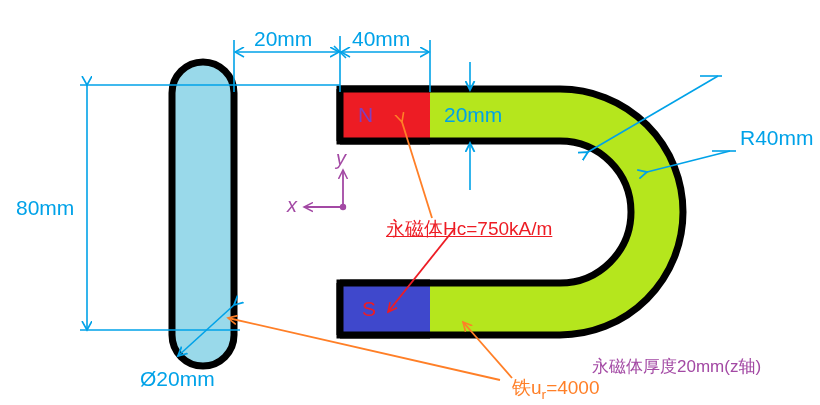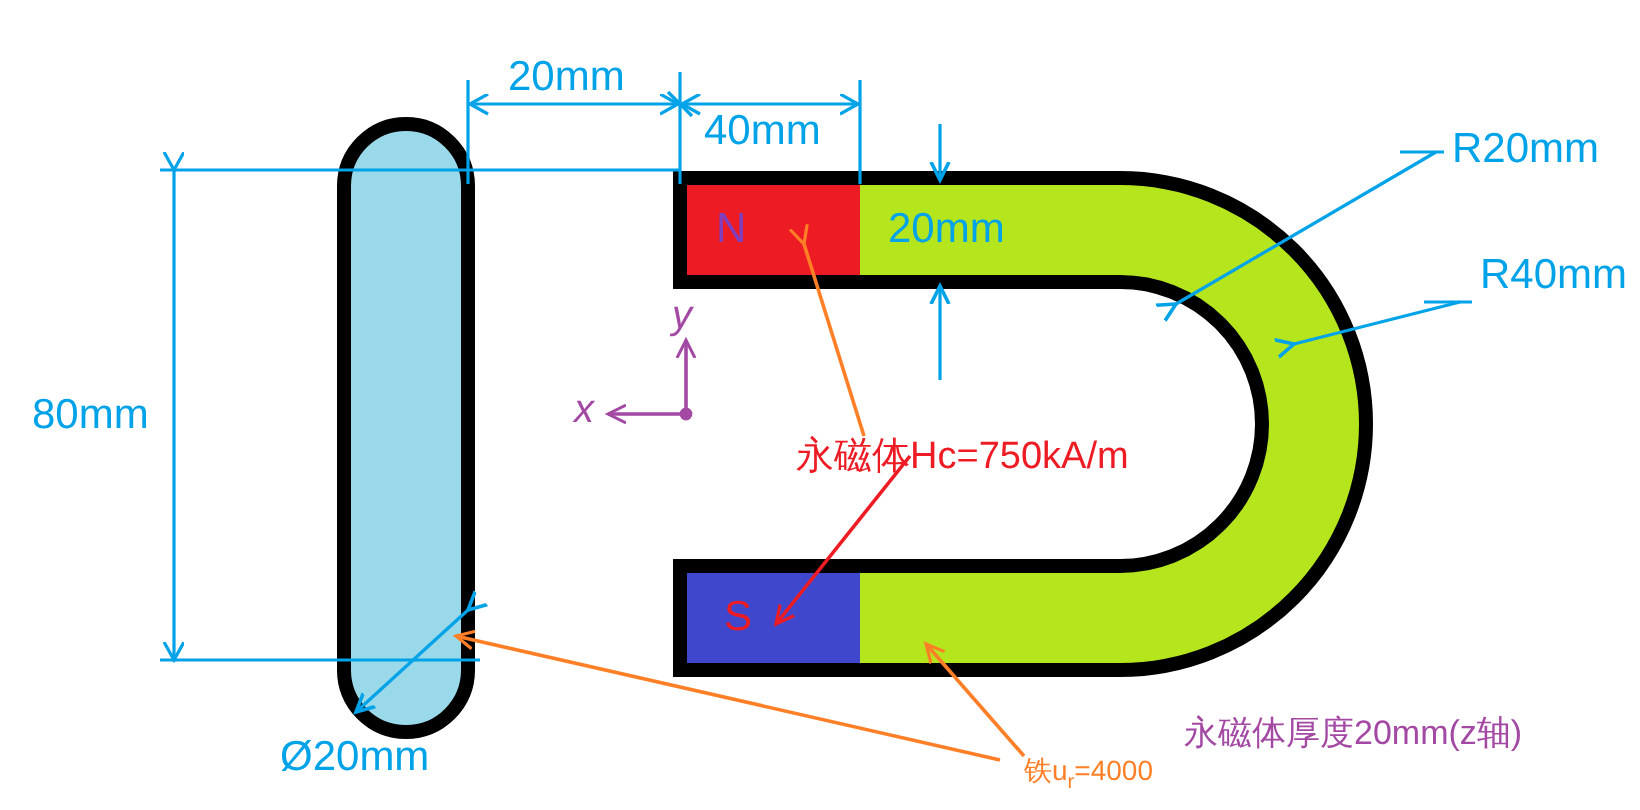--- a/index.html
+++ b/index.html
@@ -37,21 +37,21 @@
     color: #00a2e8;
     font-size: 21px;
     font-weight: 400;
   }
   .pm-text {
     color: #ed1c24;
     font-size: 19px;
   }
   .iron-text {
     color: #ff7f27;
-    font-size: 14px;
+    font-size: 19px;
   }
   .thick-text {
     color: #a349a4;
     font-size: 17px;
     margin-top: 36px;
   }
   .axis-text {
     color: #a349a4;
     font-size: 20px;
     font-style: italic;
@@ -168,41 +168,40 @@
 
     <g>
       <line x1="343" y1="207" x2="343" y2="170" stroke="#a349a4" stroke-width="1.8" marker-end="url(#arrowPurple)"></line>
       <line x1="343" y1="207" x2="304" y2="207" stroke="#a349a4" stroke-width="1.8" marker-end="url(#arrowPurple)"></line>
       <circle cx="343" cy="207" r="3.2" fill="#a349a4"></circle>
     </g>
   </svg>
 
   <div class="lbl dim-text" style="left:254px; top:28px;">20mm</div>
 
-  <div class="lbl dim-text" style="left:352px; top:28px;margin-top:27px;">40mm</div>
+  <div class="lbl dim-text" style="left:352px; top:28px;">40mm</div>
 
   <div class="lbl dim-text" style="left:16px; top:197px;text-align:right;">80mm</div>
 
   <div class="lbl dim-text" style="left:444px; top:104px;">20mm</div>
 
   <div class="lbl dim-text" style="left:140px; top:368px;text-align:center;">Ø20mm</div>
 
-  <div class="lbl dim-text" style="left:726px; top:64px;">R20mm</div>
 
   <div class="lbl dim-text" style="left:740px; top:127px;">R40mm</div>
 
   <div class="lbl pole-n" style="left:358px; top:104px;">N</div>
 
   <div class="lbl pole-s" style="left:362px; top:298px;">S</div>
 
   <div class="lbl axis-text" style="left:287px; top:195px;">x</div>
 
   <div class="lbl axis-text" style="left:336px; top:148px;">y</div>
 
-  <div class="lbl pm-text" style="left:398px; top:219px;">永磁体Hc=750kA/m</div>
+  <div class="lbl pm-text" style="left:386px; top:219px;text-decoration:underline;">永磁体Hc=750kA/m</div>
 
   <div class="lbl thick-text" style="left:592px; top:322px;">永磁体厚度20mm(z轴)</div>
 
   <div class="lbl iron-text" style="left:512px; top:378px;">
     <span>铁u</span><span class="sub">r</span><span>=4000</span>
   </div>
 
 </div>
 
 </body></html>

